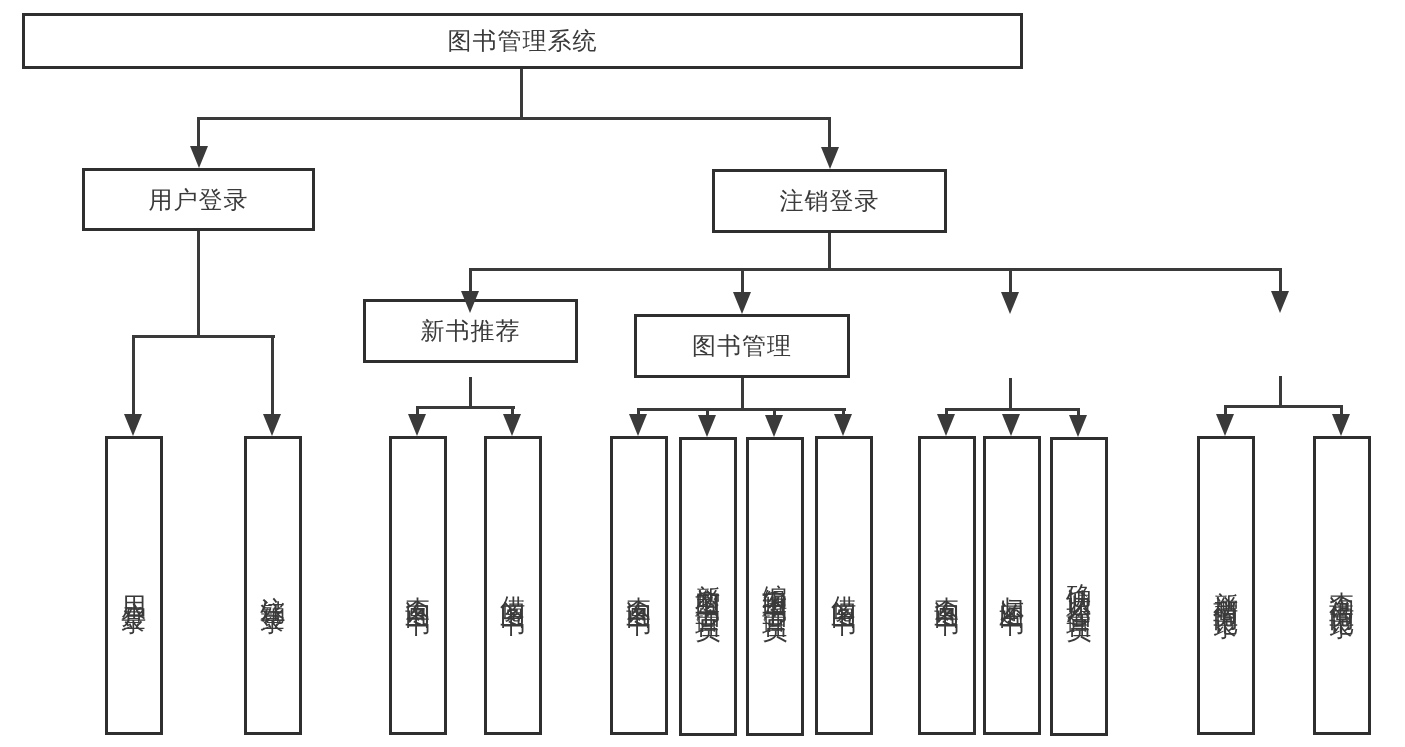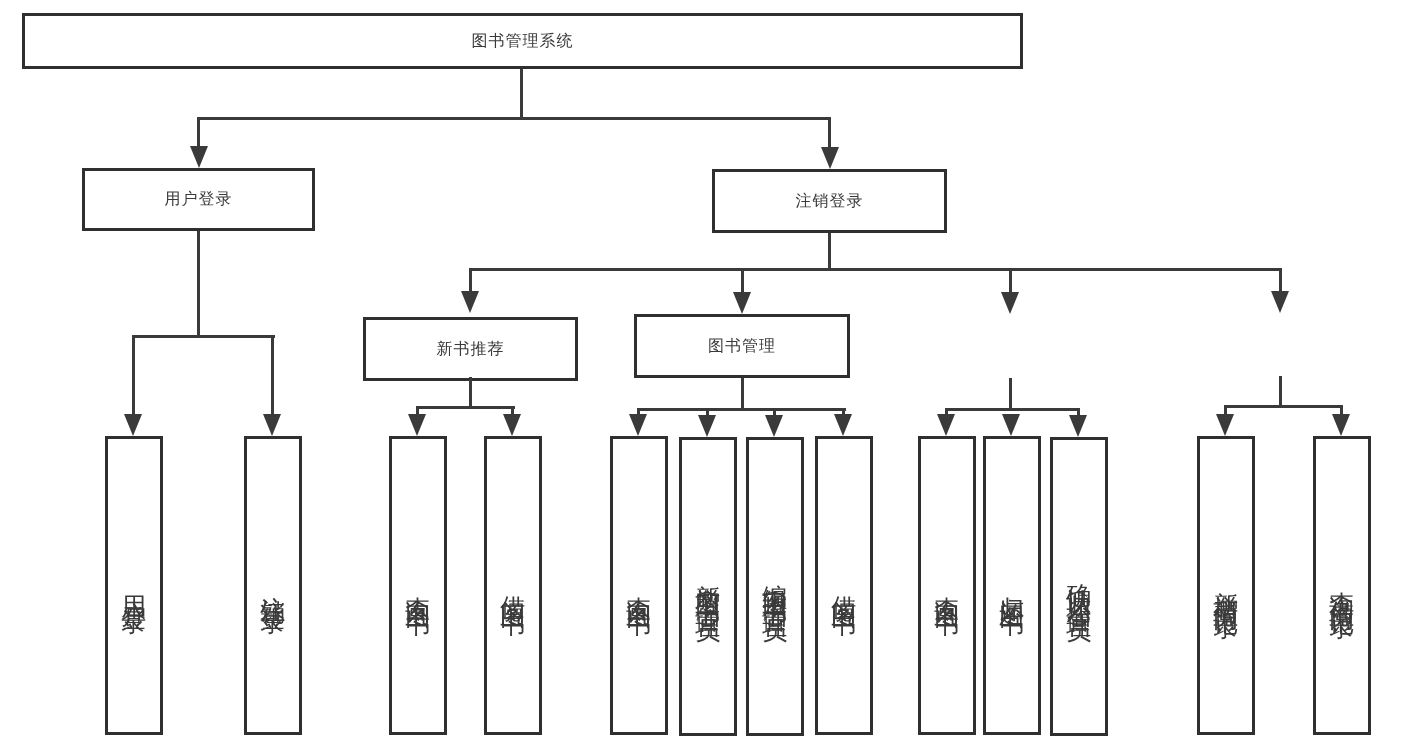--- a/index.html
+++ b/index.html
@@ -16,21 +16,21 @@
   .box{
     position:absolute;
     background:#ffffff;
     border:3px solid #2f2f2f;
     box-sizing:border-box;
     display:flex;
     align-items:center;
     justify-content:center;
     color:#3a3a3a;
   }
-  .hbox{font-size:16px;letter-spacing:1px;}
+  .hbox{font-size:24px;letter-spacing:1px;}
   .vbox{font-size:25px;}
   .vbox span{
     writing-mode:vertical-rl;
     letter-spacing:5px;
     line-height:1.05;
   }
   .hline{position:absolute;height:3px;background:#3a3a3a;}
   .vline{position:absolute;width:3px;background:#3a3a3a;}
   .arrow{
     position:absolute;
@@ -51,21 +51,21 @@
 </head>
 <body>
 
 <div id="stage">
 
   <div class="box hbox" style="left:22px;top:13px;width:1001px;height:56px">图书管理系统</div>
 
   <div class="box hbox" style="left:82px;top:168px;width:233px;height:63px">用户登录</div>
   <div class="box hbox" style="left:712px;top:169px;width:235px;height:64px">注销登录</div>
 
-  <div class="box hbox" style="left:363px;top:317px;width:215px;height:64px">新书推荐</div>
+  <div class="box hbox" style="left:363px;top:299px;width:215px;height:64px">新书推荐</div>
   <div class="box hbox" style="left:634px;top:314px;width:216px;height:64px">图书管理</div>
 
   <div class="box vbox" style="left:105px;top:436px;width:58px;height:299px">
     <span>用户登录</span>
     </div>
   <div class="box vbox" style="left:244px;top:436px;width:58px;height:299px">
     <span>注销登录</span>
     </div>
 
   <div class="box vbox" style="left:389px;top:436px;width:58px;height:299px">

